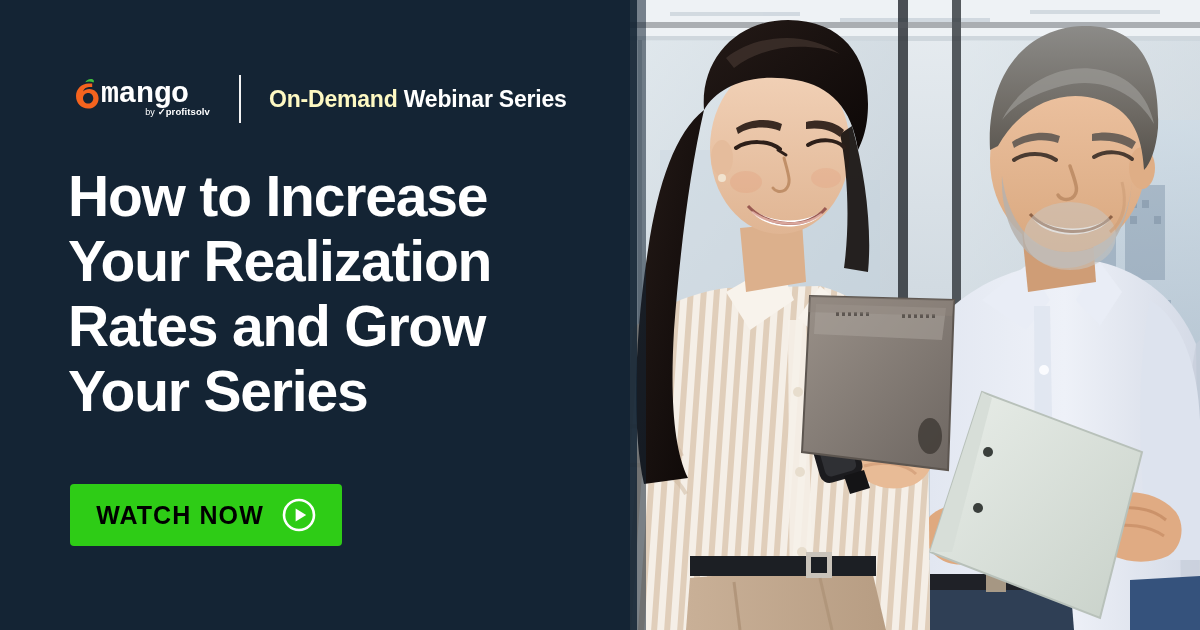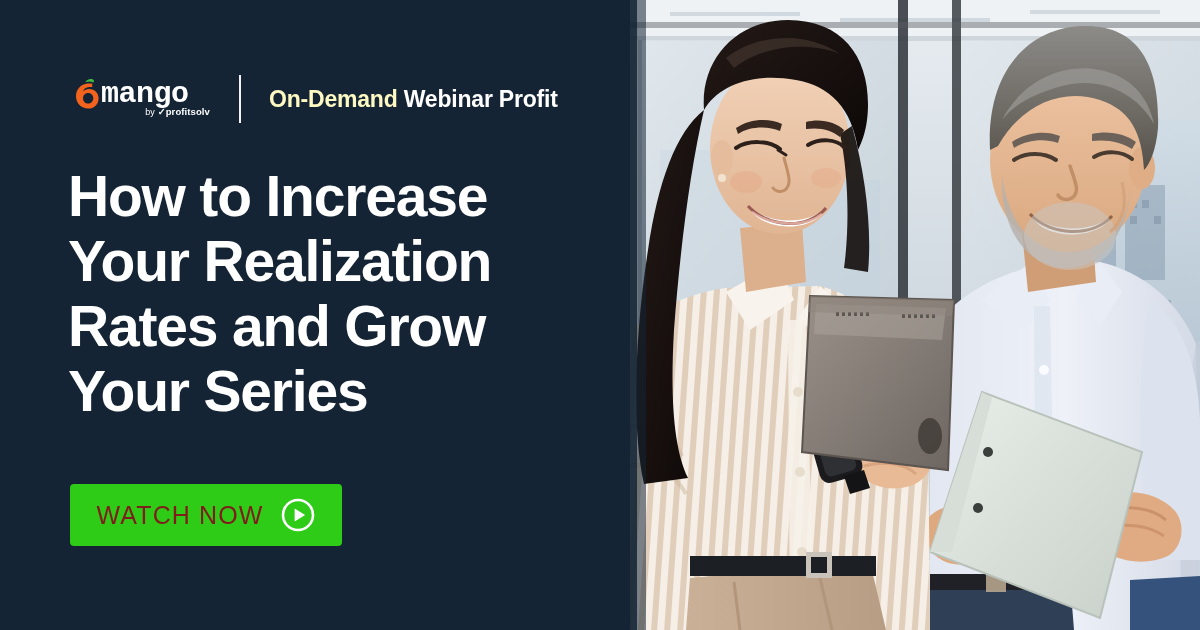--- a/index.html
+++ b/index.html
@@ -80,21 +80,21 @@
     width:272px; height:62px;
     background:#2ecc16;
     border-radius:4px;
     border:none;
     display:flex; align-items:center; justify-content:center;
     gap:18px;
     cursor:pointer;
     text-decoration:none;
   }
   .cta-label {
-    font-size:25px; font-weight:400; color:#7f1d1d;
+    font-size:25px; font-weight:700; color:#000000;
     letter-spacing:1.1px; line-height:1;
   }
   .play-icon { width:34px; height:34px; display:block; }
 
   
   .photo {
     position:absolute; left:630px; top:0;
     width:570px; height:630px;
     overflow:hidden;
     background:#c8d2da;
@@ -381,21 +381,21 @@
         </svg>
         <div class="mango-word">mango</div>
         <div class="mango-sub">
           <span class="by">by</span>
           <span class="tick">✓</span><span>profitsolv</span>
         </div>
       </div>
 
       <div class="divider"></div>
 
-      <div class="series-text"><span class="accent">On-Demand</span><span> Webinar Profit</span></div>
+      <div class="series-text"><span class="accent">On-Demand</span><span> Webinar Series</span></div>
     </div>
 
     <h1 class="headline">How to Increase
 Your Realization
 Rates and Grow
 Your Series</h1>
 
     <a class="cta-button" href="#">
       <span class="cta-label">WATCH NOW</span>
       <svg class="play-icon" viewBox="0 0 34 34">

